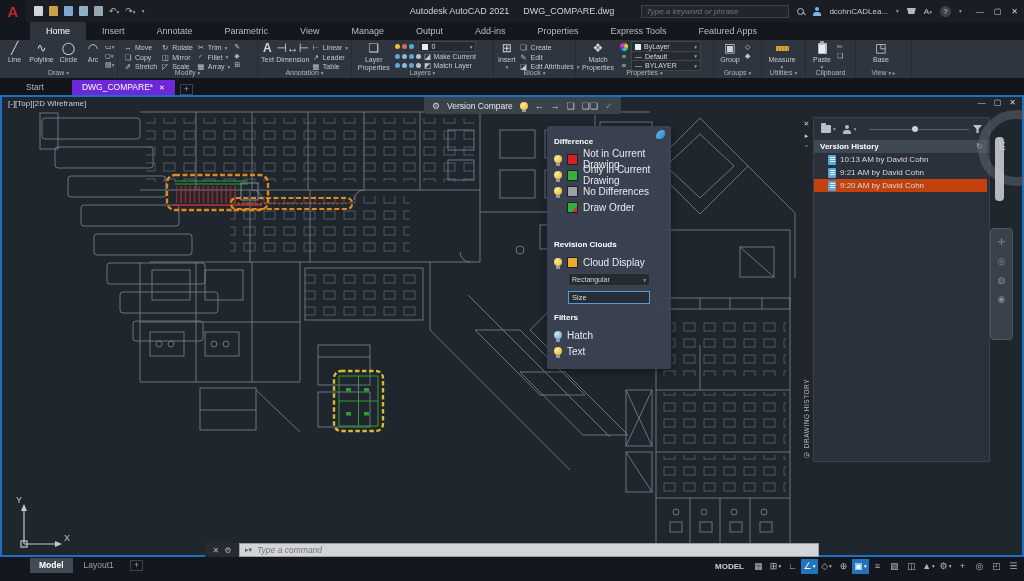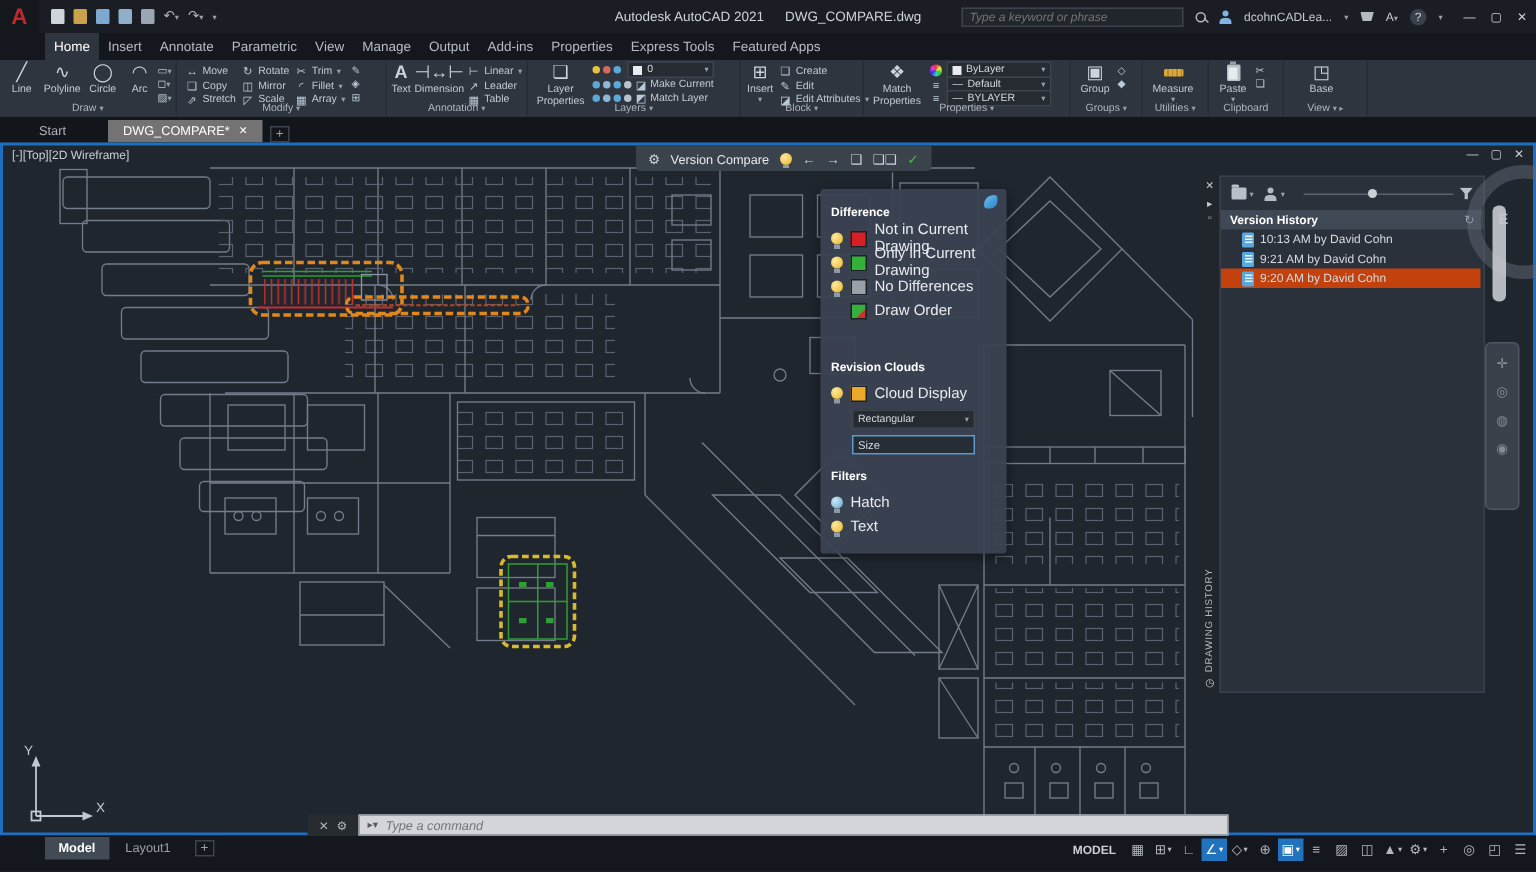--- a/index.html
+++ b/index.html
@@ -21,21 +21,21 @@
 .person::before{content:"";position:absolute;top:0;left:2.5px;width:4px;height:4px;border-radius:50%;background:#7fb4e2}
 .person::after{content:"";position:absolute;bottom:0;left:.5px;width:8px;height:4px;border-radius:3px 3px 0 0;background:#7fb4e2}
 .person.gray::before,.person.gray::after{background:#b4bac2}
 .cart{width:9px;height:6px;background:#b4bac2;clip-path:polygon(0 0,100% 0,82% 100%,18% 100%)}
 .helpq{width:11px;height:11px;border-radius:50%;background:#3a414b;color:#cdd3da;font-size:8px;display:flex;align-items:center;justify-content:center}
 .winctl{display:flex;gap:10px;font-size:8px;color:#cdd3da;margin-left:6px}
 .s8{font-size:8px}.s7{font-size:7px}
 .car{font-size:5.5px;color:#98a0a9}
 
 #ribtabs{left:0;top:22px;width:1024px;height:18px;background:#14171d;display:flex;align-items:stretch;padding-left:30px}
-.rtab{padding:0 6px;font-size:9px;line-height:18px;color:#b6bcc4}
+.rtab{padding:0 16px;font-size:9px;line-height:18px;color:#b6bcc4}
 .rtab.on{background:#2f353e;color:#fff}
 
 #ribbon{left:0;top:40px;width:1024px;height:38px;background:#2f353e}
 .rpanel{position:absolute;top:0;height:38px;border-right:1px solid #262c34}
 .plabel{position:absolute;bottom:0;left:0;right:0;height:10px;text-align:center;font-size:7px;color:#aeb4bc;line-height:10px}
 .rbig{display:inline-flex;flex-direction:column;align-items:center;font-size:7px;color:#c3c9d1;text-align:center;line-height:7.5px;padding-top:2px;vertical-align:top}
 .rbig .ic{font-size:12px;line-height:13px;color:#cdd3da;margin-bottom:1px}
 .rrow{display:flex;align-items:center;gap:3px;font-size:7px;height:9.5px;color:#c3c9d1;white-space:nowrap}
 .rrow .ic{font-size:7.5px;color:#b9c9d8;width:8px;text-align:center}
 .mini{display:flex;flex-direction:column;justify-content:flex-start;gap:1px;font-size:7px;color:#b9c9d8;padding-top:3px}
@@ -43,21 +43,21 @@
 .dd .car{margin-left:auto}
 .dot{width:5px;height:5px;border-radius:50%;display:inline-block}
 .ruler{width:13px;height:5px;border-radius:1px;background:repeating-linear-gradient(90deg,#d9a836 0 2px,#b8882a 2px 3px)}
 .clip{width:9px;height:11px;background:#b9c0c8;border-radius:1px;position:relative}
 .clip::before{content:"";position:absolute;top:-2px;left:2.5px;width:4px;height:2px;background:#9aa1ab}
 .clip::after{content:"";position:absolute;top:2px;left:1.5px;width:6px;height:8px;background:#e8ecf0}
 .cwheel{width:8px;height:8px;border-radius:50%;background:conic-gradient(#e33,#ee3,#3c3,#3cc,#33e,#e3e,#e33)}
 
 #ftabs{left:0;top:78px;width:1024px;height:17px;background:#12151a;display:flex;align-items:flex-end}
 .ftab{height:15px;line-height:15px;font-size:8.5px;color:#aeb4bc;padding:0 10px}
-.ftab.on{background:#737373;color:#fff;display:flex;align-items:flex-start;gap:6px}
+.ftab.on{background:#6d28d9;color:#fff;display:flex;align-items:flex-start;gap:6px}
 .plus{width:13px;height:11px;border:1px solid #3c434c;color:#9aa1ab;font-size:9px;line-height:9px;text-align:center;margin-left:5px}
 
 #drawwin{left:0;top:95px;width:1024px;height:462px;border:2px solid #1f6fc0;background:#20262e}
 .vplabel{position:absolute;left:6px;top:2px;font-size:8px;color:#c9ced4}
 .wctl{position:absolute;right:6px;top:1px;display:flex;gap:8px;font-size:8px;color:#c9ced4}
 
 #vctool{position:absolute;left:422px;top:0;height:17px;background:#3a424c;border-radius:0 0 3px 3px;display:flex;align-items:center;gap:7px;padding:0 8px;font-size:8.5px;color:#e6e9ed}
 #vctool .g{font-size:9px;color:#cdd3da}
 .bulb{width:8px;height:8px;border-radius:50%;background:radial-gradient(circle at 35% 35%,#ffe9a0,#e8b31f);position:relative;flex:none}
 .bulb::after{content:"";position:absolute;left:2px;bottom:-2.5px;width:4px;height:2.5px;background:#8f98a3}

